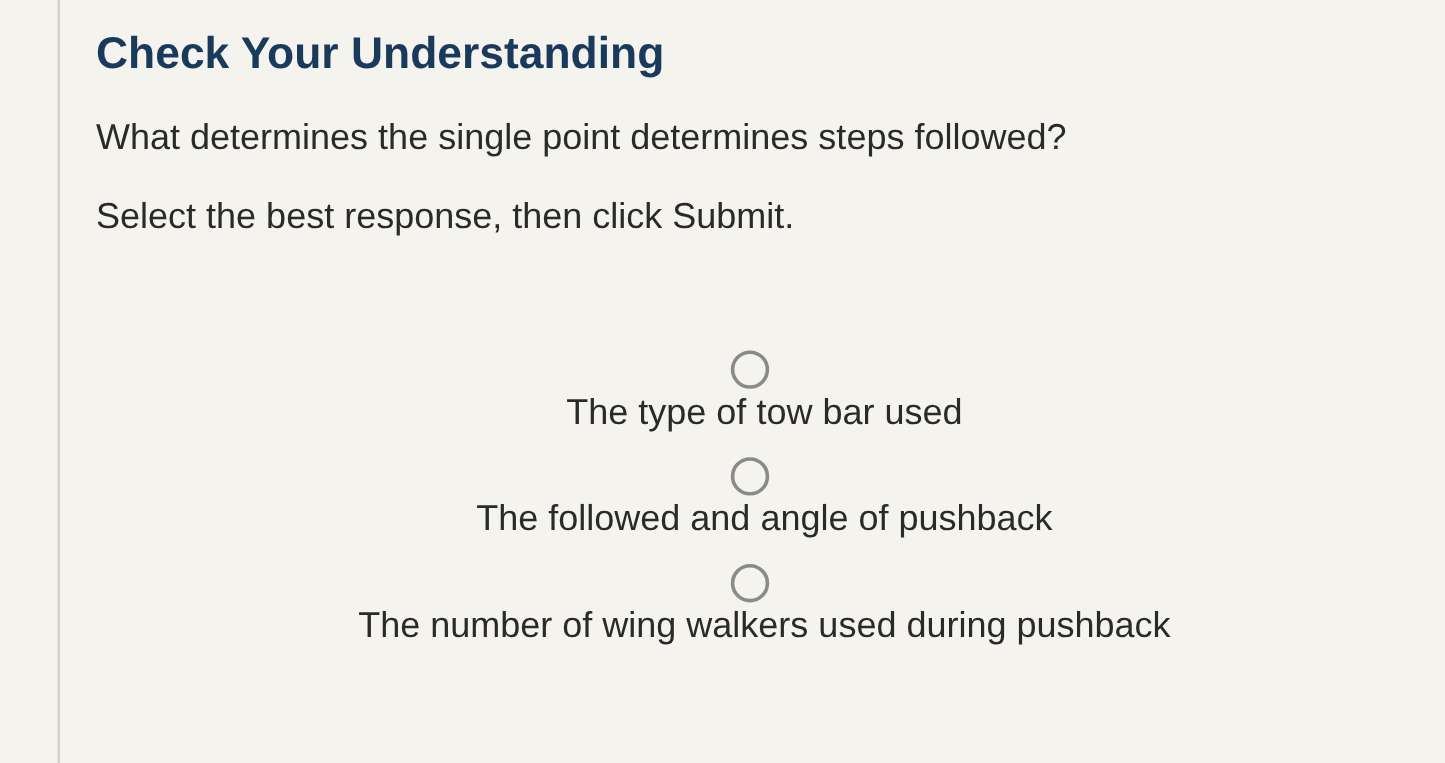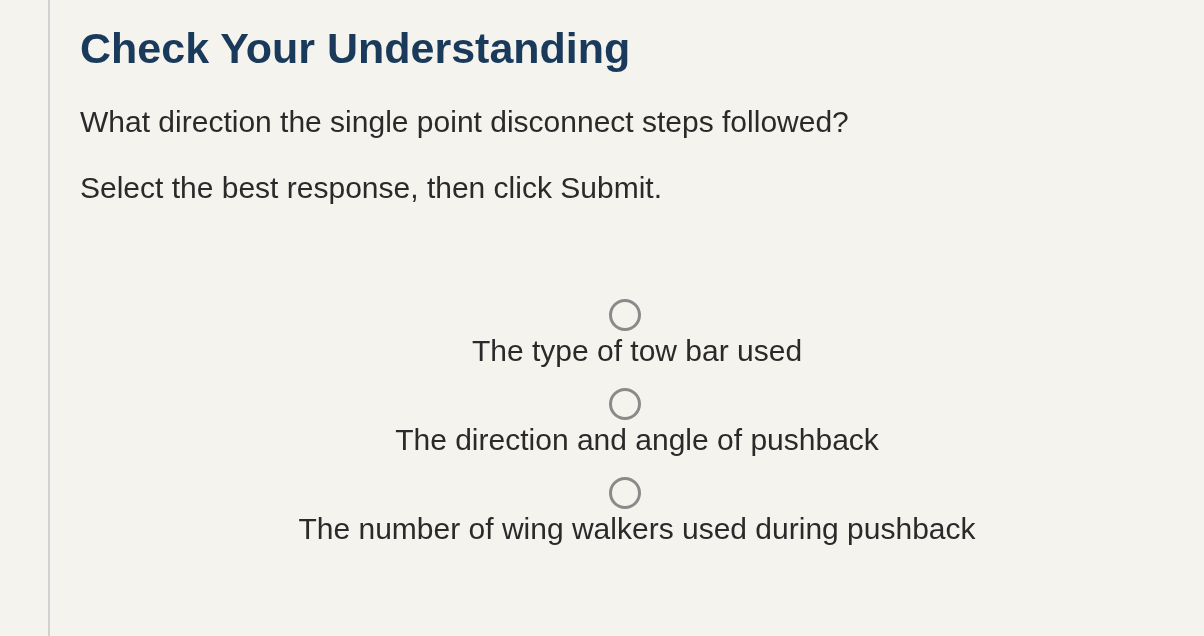--- a/index.html
+++ b/index.html
@@ -17,21 +17,21 @@
     }
     .left-border {
       position: absolute;
       left: 48px;
       top: 0;
       bottom: 0;
       width: 2px;
       background: #d0d0d0;
     }
     .heading {
-      font-size: 43px;
+      font-size: 37px;
       font-weight: bold;
       color: #1a3a5c;
       margin-bottom: 28px;
       margin-top: 4px;
     }
     .question {
       font-size: 30px;
       color: #2a2a2a;
       margin-bottom: 24px;
       line-height: 1.4;
@@ -67,30 +67,30 @@
       line-height: 1.3;
     }
   </style>
 </head>
 <body>
 
 <div class="left-border"></div>
 
 <h1 class="heading">Check Your Understanding</h1>
 
-<p class="question">What direction the single point disconnect steps followed?</p>
+<p class="question">What determines the single point determines steps followed?</p>
 
 <p class="instruction">Select the best response, then click Submit.</p>
 
 <div class="options">
   <div class="option-row">
     <div class="radio"></div>
     <span class="option-label">The type of tow bar used</span>
   </div>
   <div class="option-row">
     <div class="radio"></div>
-    <span class="option-label">The direction and angle of pushback</span>
+    <span class="option-label">The followed and angle of pushback</span>
   </div>
   <div class="option-row">
     <div class="radio"></div>
     <span class="option-label">The number of wing walkers used during pushback</span>
   </div>
 </div>
 
 </body></html>

